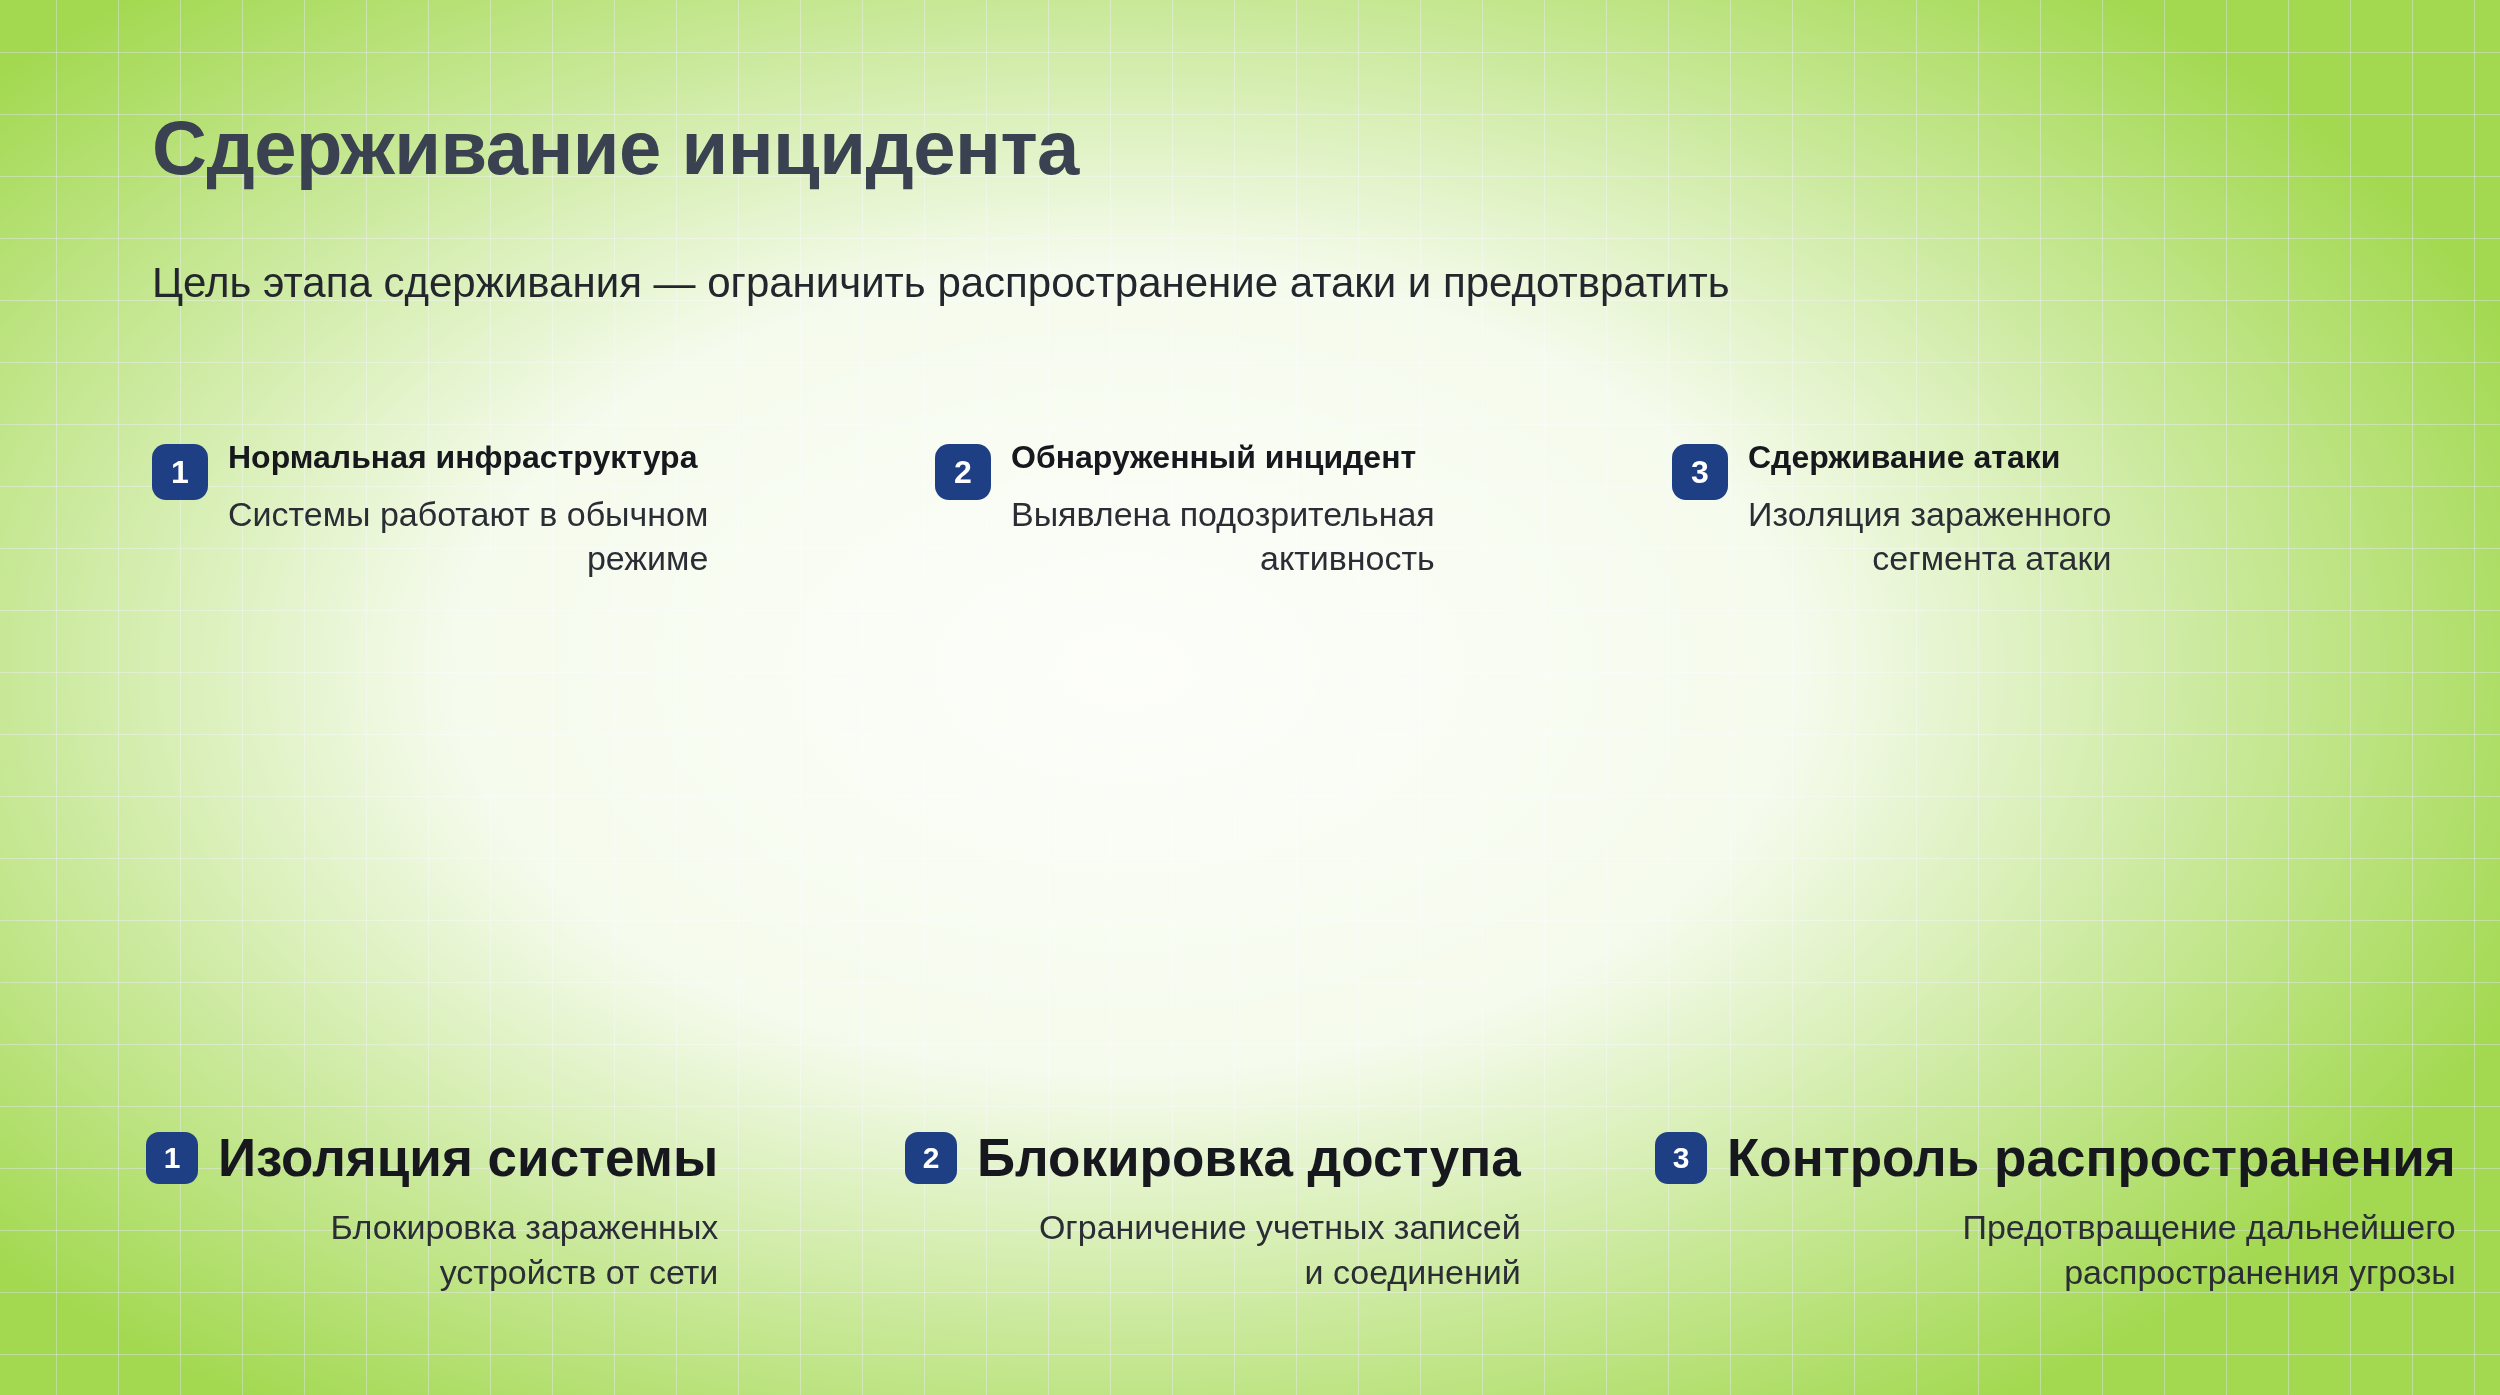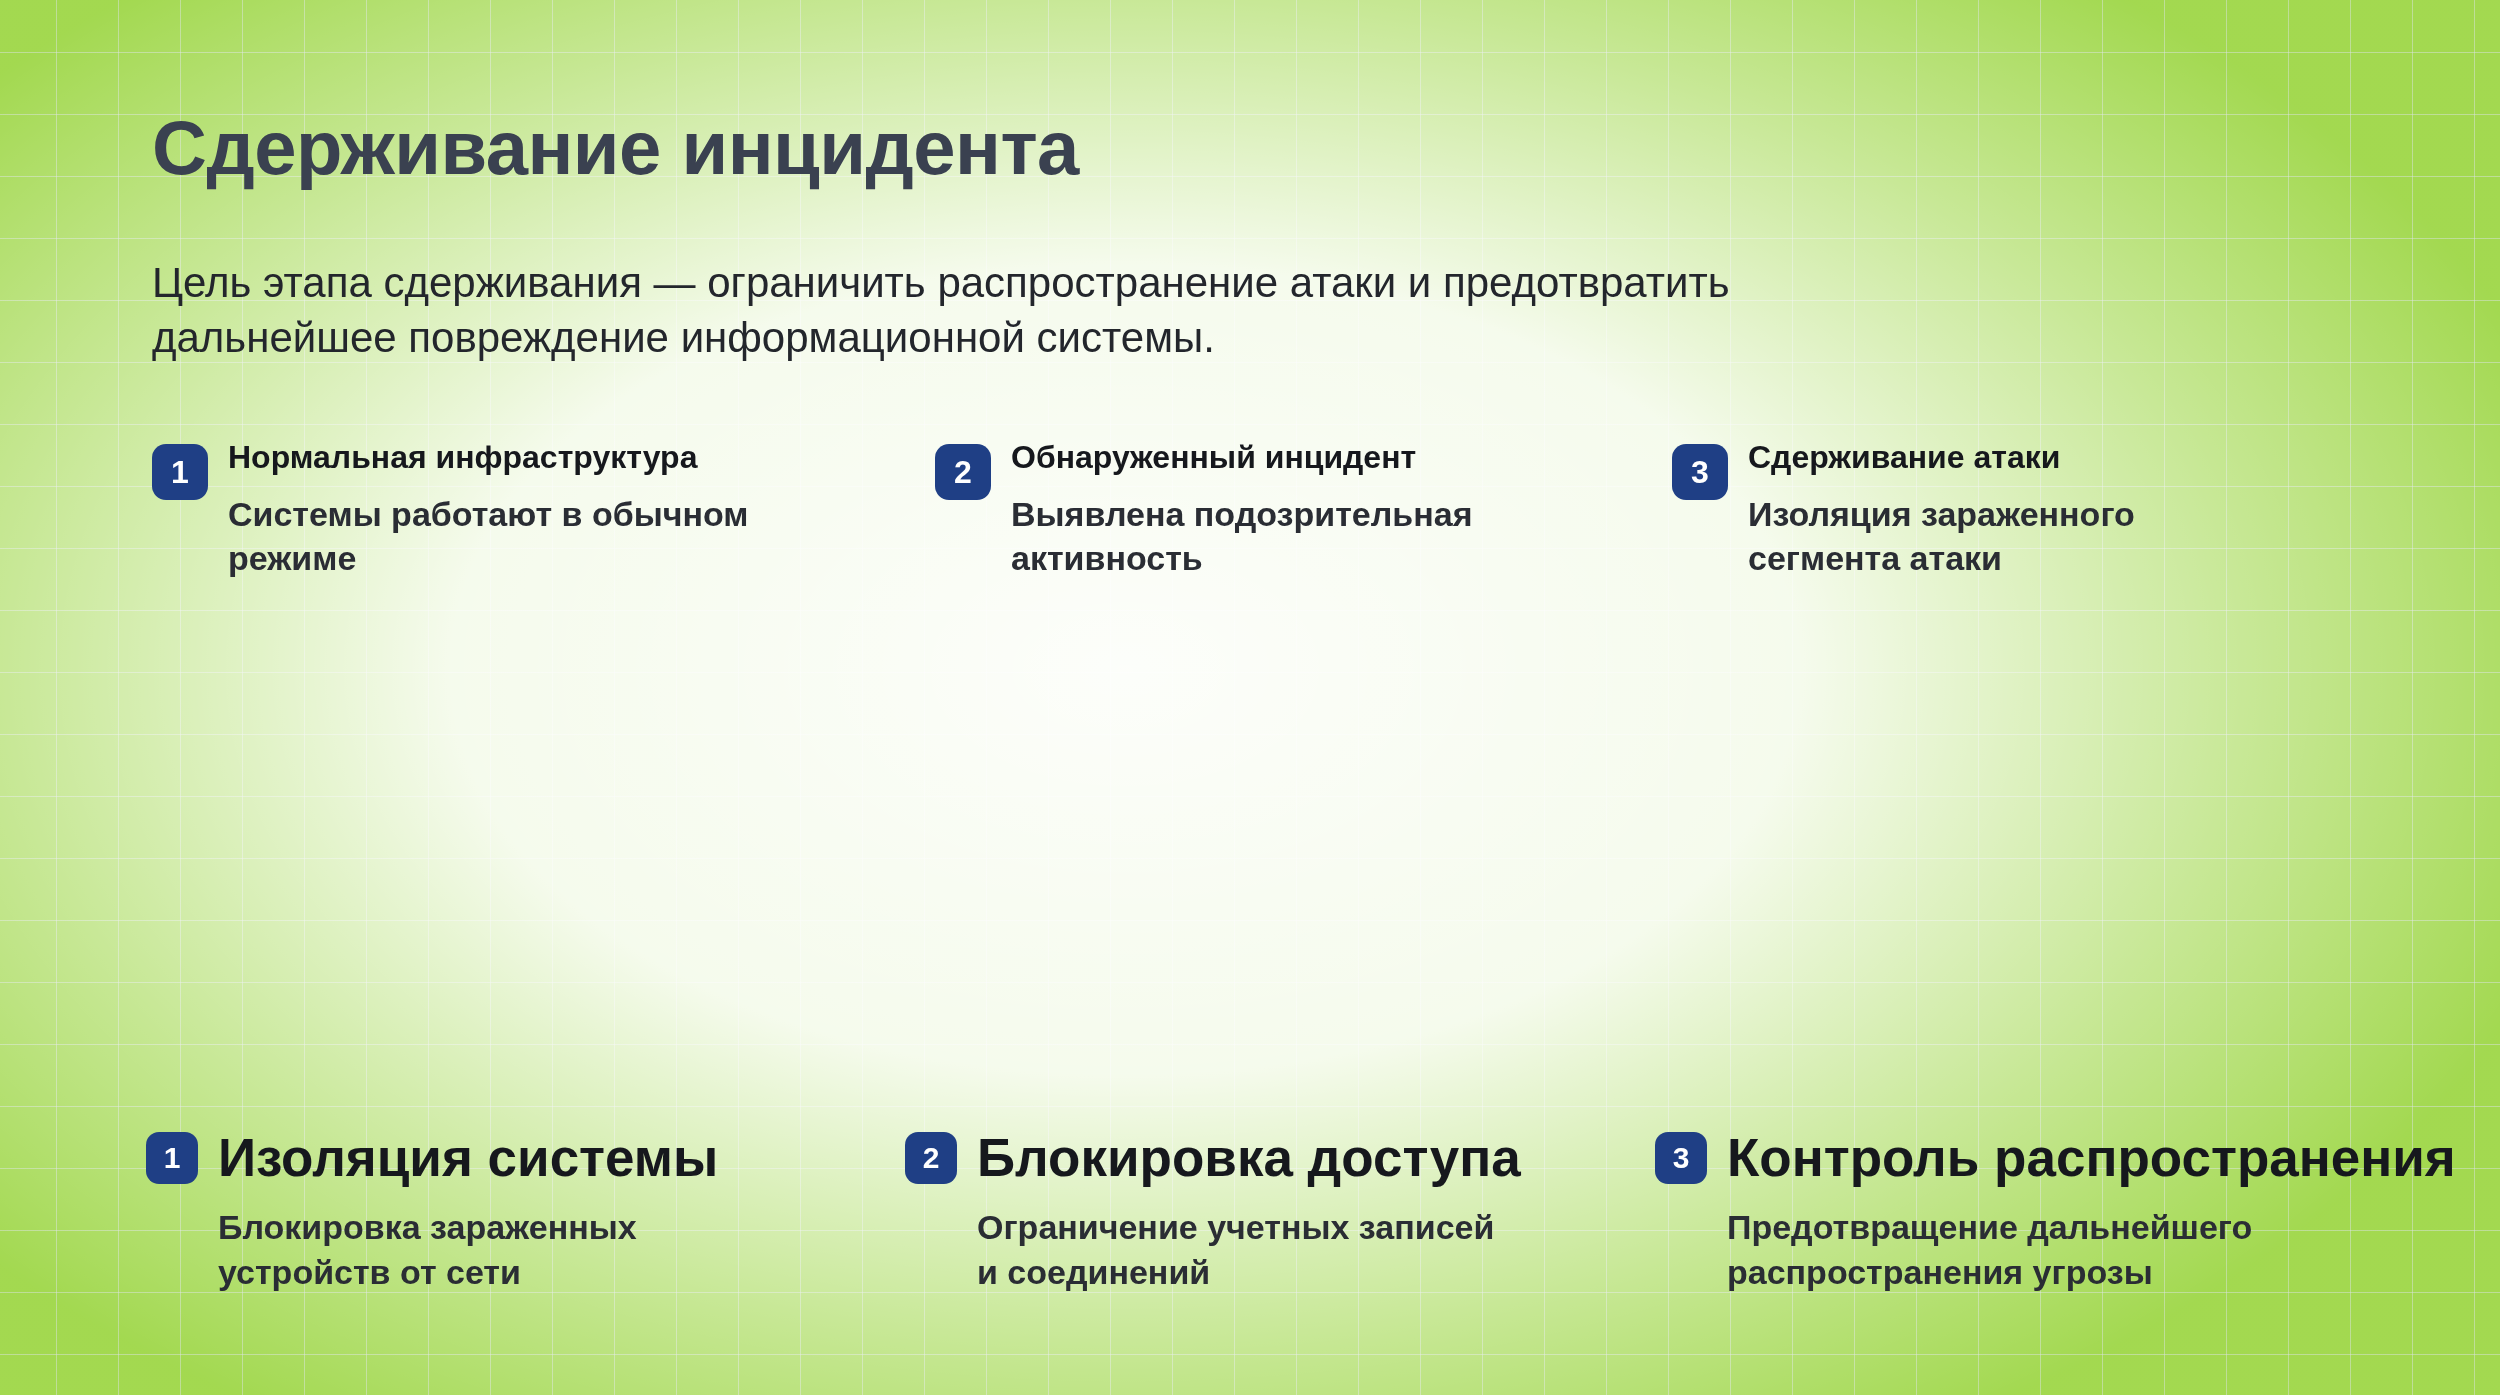--- a/index.html
+++ b/index.html
@@ -99,21 +99,22 @@
     font-weight: 700;
     color: #16181d;
     line-height: 1.12;
     white-space: nowrap;
   }
   .step-desc {
     margin-top: 16px;
     font-size: 34px;
     line-height: 1.3;
     color: #2a2d34;
-    font-weight: 700;
+    font-weight: 400;
+    text-align: right;
   }
   .step-desc .l2 { display: block; }
 
   
   .step-head.bottom .badge { width: 52px; height: 52px; border-radius: 13px; font-size: 30px; }
   .step-head.bottom .step-title { font-size: 53px; }
   .step-head.bottom .step-desc { font-size: 34px; margin-top: 18px; }
 
   
   .diagram {
@@ -166,21 +167,20 @@
       <rect x="0" y="0" width="620" height="520" fill="url(#blk2)" mask="url(#mL)"></rect>
     </svg>
 
     <div class="bg-white-veil"></div>
   </div>
 
   <div class="slide-title">Сдерживание инцидента</div>
 
   <div class="slide-subtitle">
     <span>Цель этапа сдерживания — ограничить распространение атаки и предотвратить</span><br>
-    <span>дальнейшее повреждение информационной системы.</span>
   </div>
 
   <div class="step-head" style="left:152px; top:440px;">
     <div class="badge">1</div>
     <div class="step-texts">
       <div class="step-title">Нормальная инфраструктура</div>
       <div class="step-desc">
         <span class="l1">Системы работают в обычном</span>
         <span class="l2">режиме</span>
       </div>

